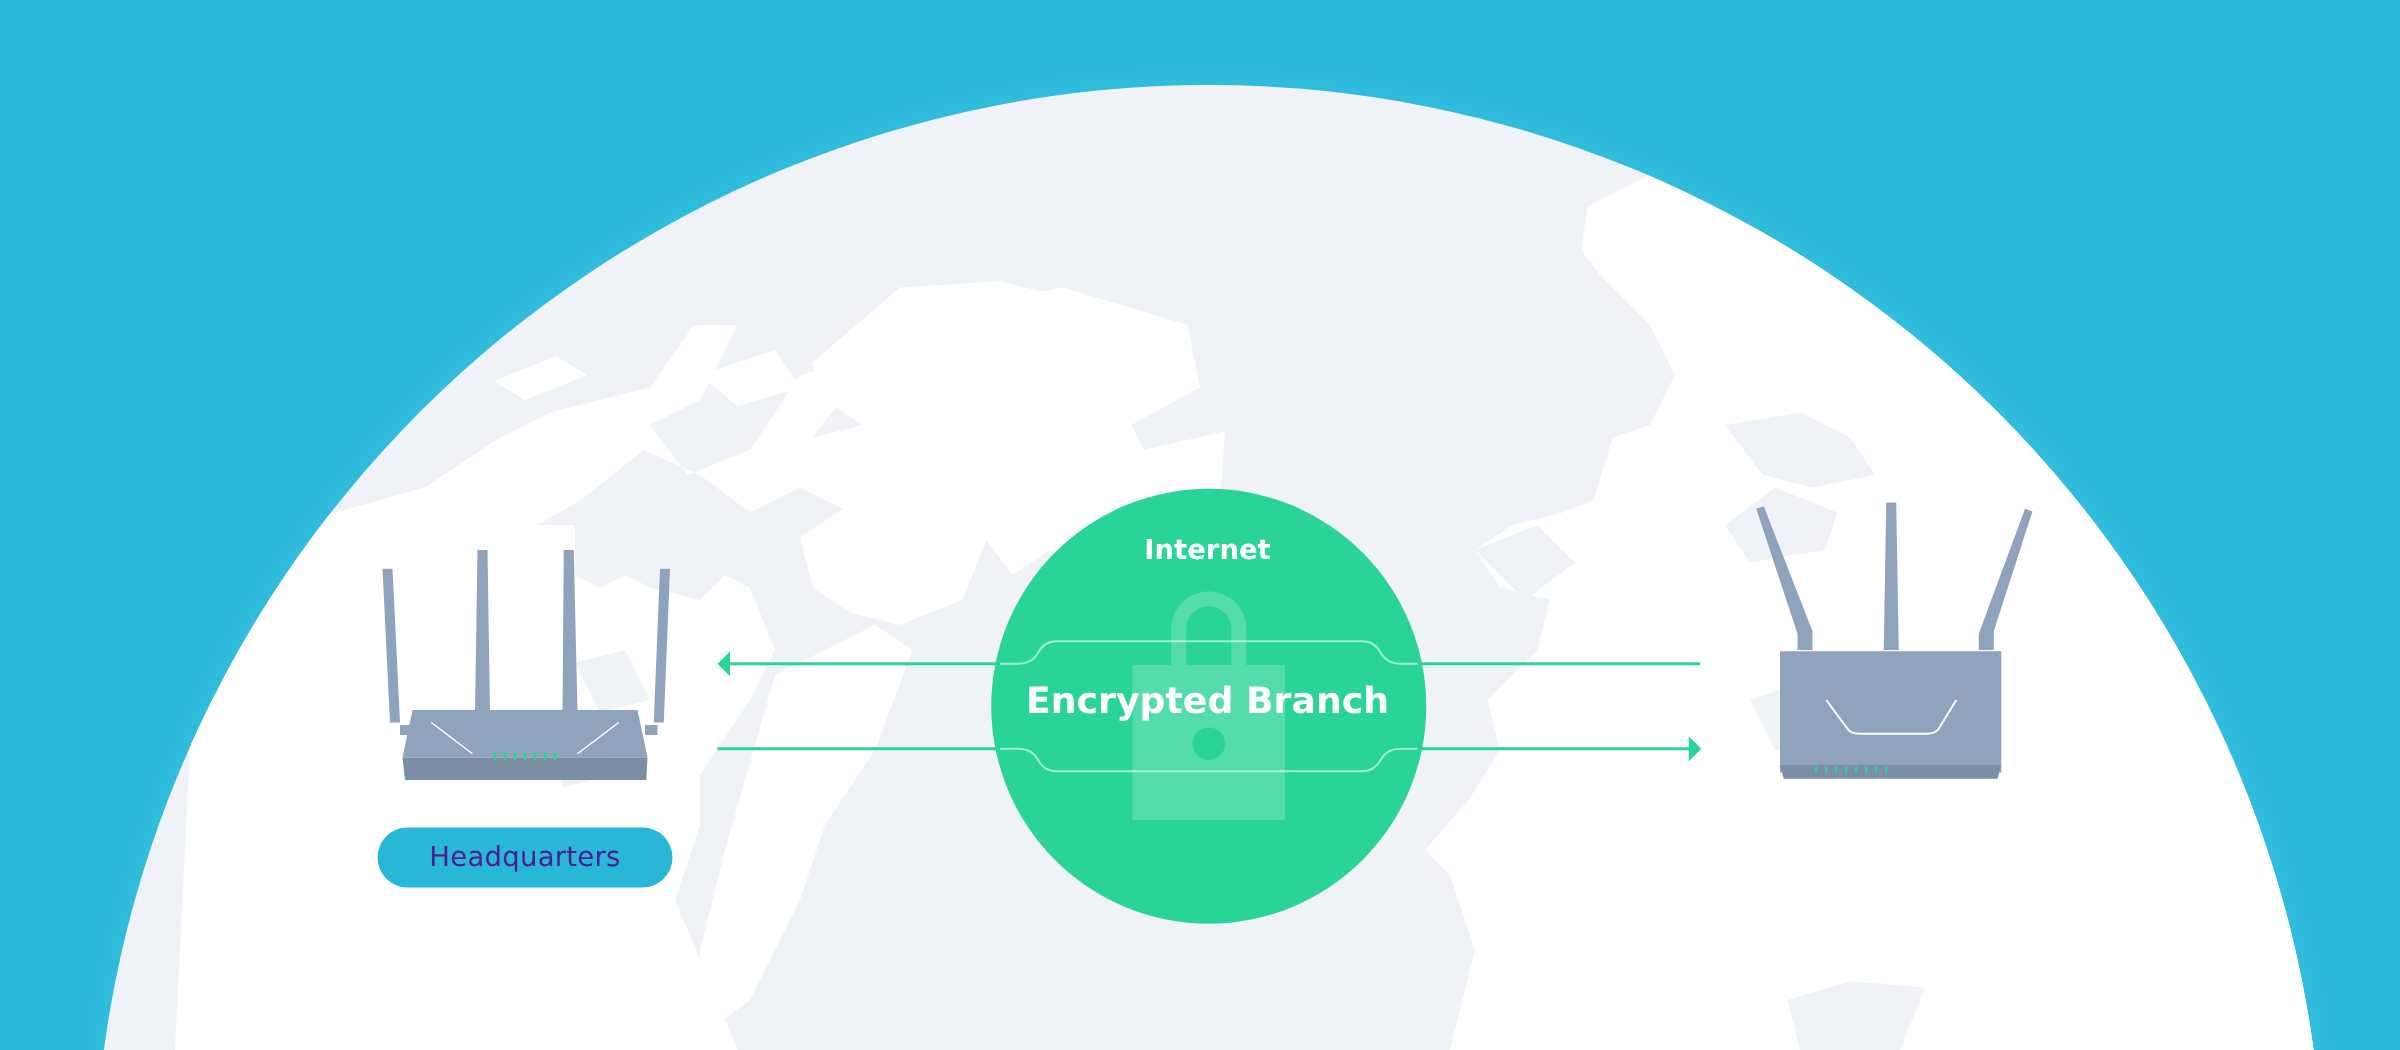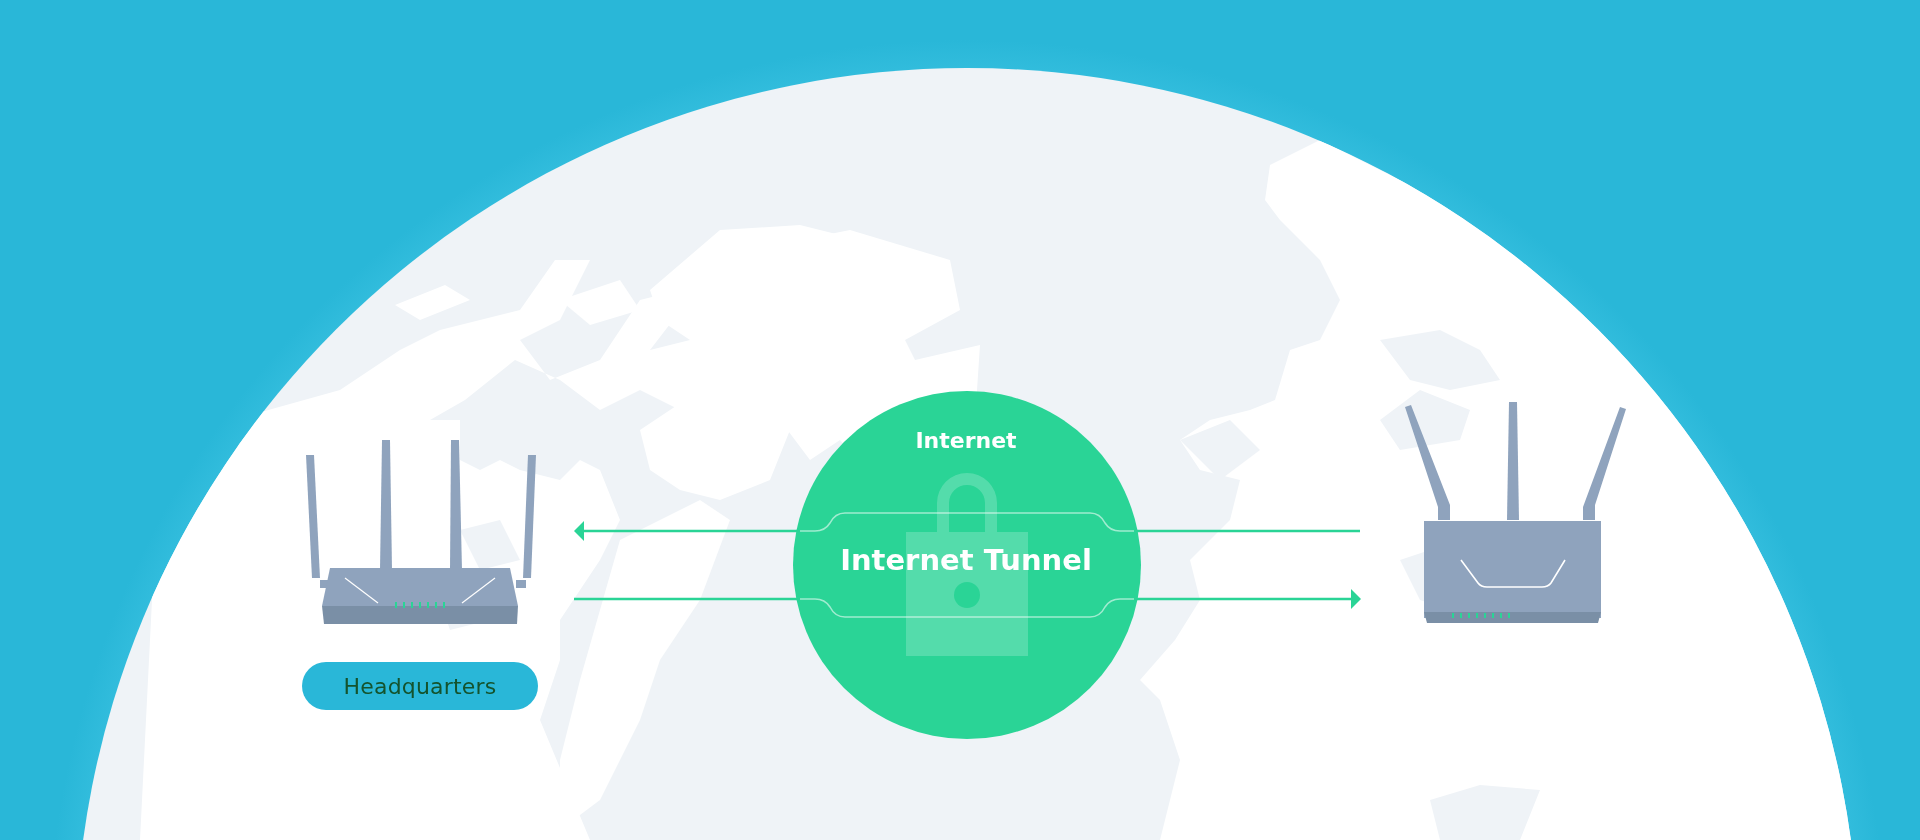--- a/index.html
+++ b/index.html
@@ -4,21 +4,21 @@
   <style>
     html, body { margin: 0; padding: 0; }
     body {
       width: 1920px; height: 840px; overflow: hidden; position: relative;
       background: #29b7d8;
       font-family: "DejaVu Sans", "Liberation Sans", sans-serif;
     }
     .scene { position: absolute; left: 0; top: 0; width: 1920px; height: 840px; }
     .pill {
       position: absolute; height: 48px; border-radius: 24px;
-      background: #29b7d8; color: #14532d;
+      background: #29b7d8; color: #4c1d95;
       display: flex; align-items: center; justify-content: center;
       font-size: 22px; font-weight: 400; letter-spacing: 0.2px;
       cursor: pointer;
     }
     .pill-hq { left: 302px; top: 662px; width: 236px; }
     .pill-branch { left: 1421px; top: 662px; width: 189px; }
     .label-internet {
       position: absolute; left: 866px; top: 428px; width: 200px; text-align: center;
       color: #ffffff; font-size: 22px; font-weight: 700;
     }
@@ -134,18 +134,18 @@
           <rect x="1476" y="613" width="2" height="5"></rect>
         <rect x="1484" y="613" width="2" height="5"></rect>
           <rect x="1492" y="613" width="2" height="5"></rect>
         <rect x="1500" y="613" width="2" height="5"></rect>
           <rect x="1508" y="613" width="2" height="5"></rect>
       </g>
     </g>
   </svg>
 
   <div class="label-internet">Internet</div>
-  <div class="label-tunnel">Internet Tunnel</div>
+  <div class="label-tunnel">Encrypted Branch</div>
 
   <div class="pill pill-hq">
     <span>Headquarters</span>
   </div>
 </div>
 
 </body></html>

